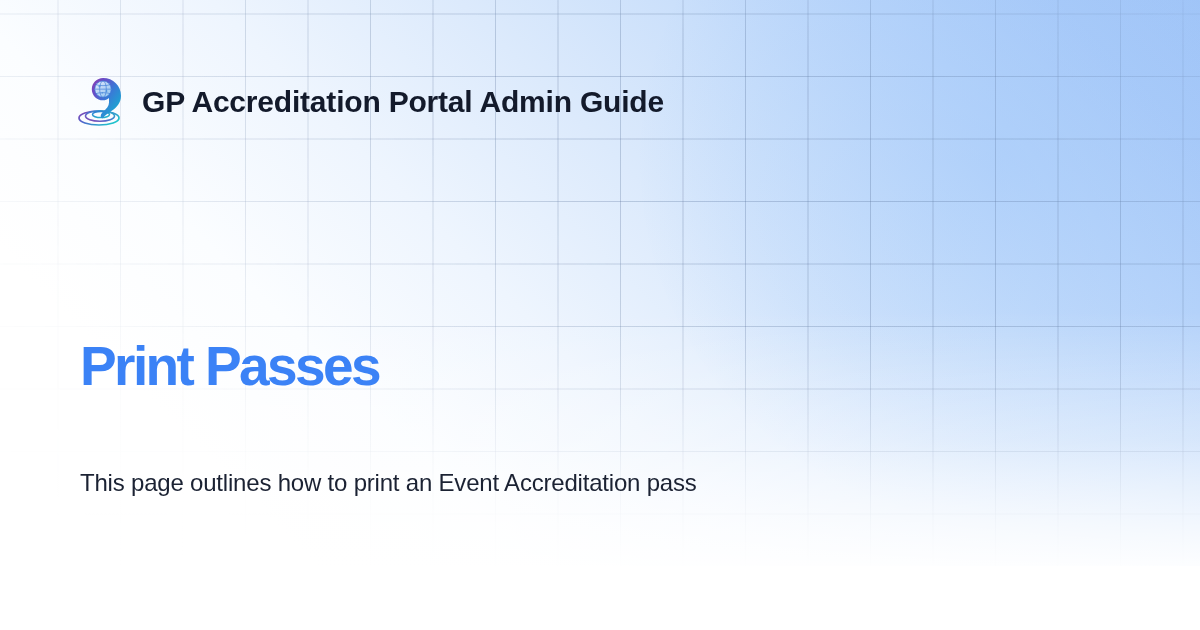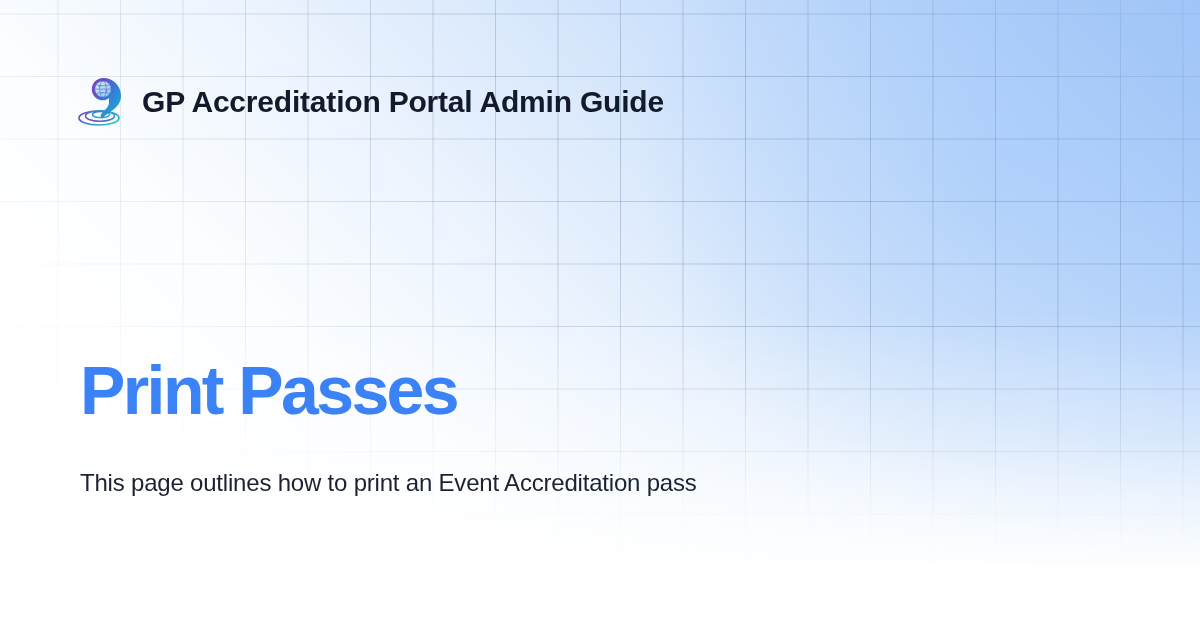--- a/index.html
+++ b/index.html
@@ -151,22 +151,22 @@
     color:#131a2b;
     letter-spacing:-0.2px;
     white-space:nowrap;
     line-height:1;
   }
 
   
   .hero-heading {
     position:absolute;
     left:80px;
-    top:356px;
-    font-size:68px;
+    top:339px;
+    font-size:55px;
     font-weight:bold;
     color:#3b82f6;
     letter-spacing:-2.6px;
     line-height:1;
     white-space:nowrap;
   }
 
   
   .hero-subtitle {
     position:absolute;

